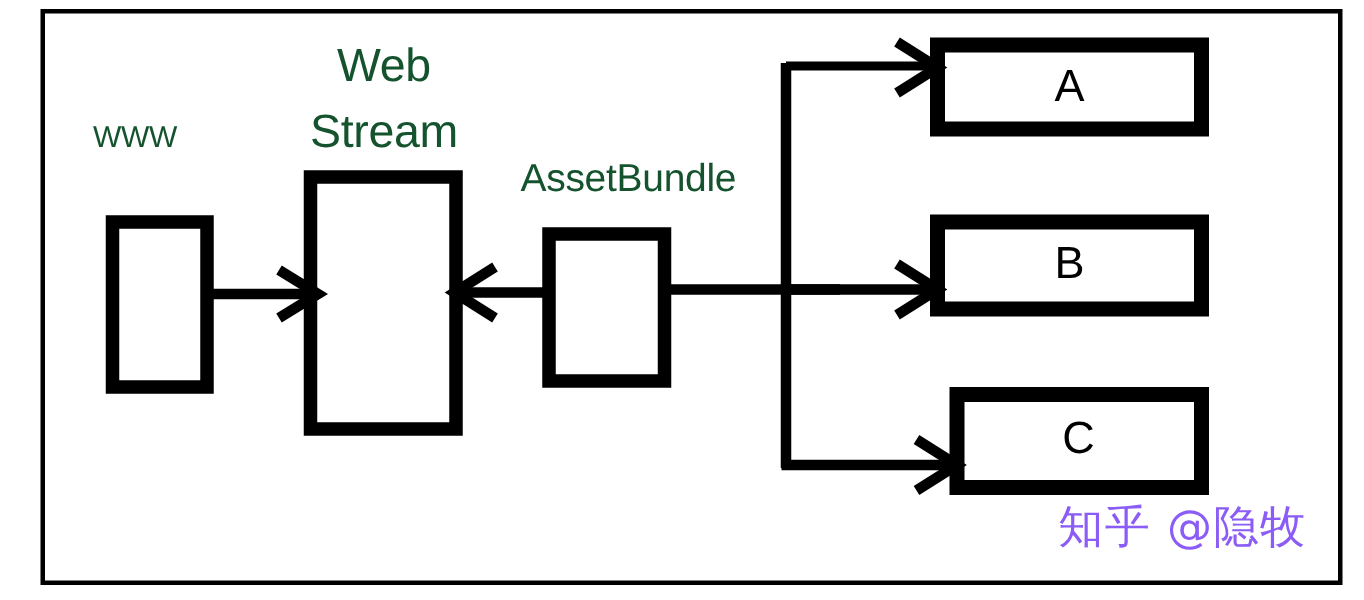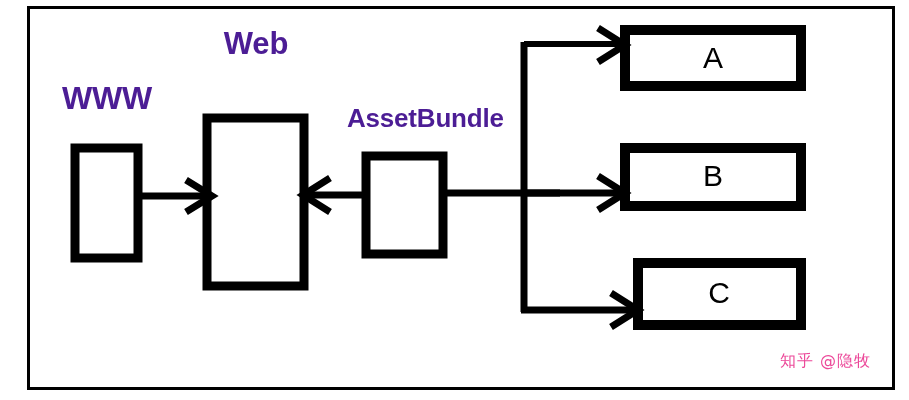--- a/index.html
+++ b/index.html
@@ -30,30 +30,30 @@
   }
   .diagram-svg {
     position: absolute;
     left: 0;
     top: 0;
     width: 909px;
     height: 400px;
   }
   .node-label {
     position: absolute;
-    color: #4c1d95;
-    font-weight: 700;
+    color: #14532d;
+    font-weight: 400;
     white-space: nowrap;
     line-height: 1.0;
     letter-spacing: -0.2px;
   }
   .label-www {
     left: 62px;
     top: 82px;
-    font-size: 32px;
+    font-size: 20px;
   }
   .label-webstream {
     left: 203px;
     top: 28px;
     width: 106px;
     text-align: center;
     font-size: 31px;
   }
   .label-webstream span { display: block; }
   .label-webstream span.line2 { margin-top: 13px; }
@@ -70,22 +70,22 @@
     text-align: center;
     white-space: nowrap;
   }
   .text-a { left: 620px; top: 43px; width: 186px; }
   .text-b { left: 620px; top: 161px; width: 186px; }
   .text-c { left: 633px; top: 278px; width: 172px; }
   .watermark {
     position: absolute;
     right: 38px;
     bottom: 28px;
-    color: #ec4899;
-    font-size: 16px;
+    color: #8b5cf6;
+    font-size: 30px;
     letter-spacing: 1px;
     white-space: nowrap;
     font-family: "DejaVu Sans", sans-serif;
   }
 </style>
 </head>
 <body>
 
 <div id="canvas">
 
@@ -134,20 +134,21 @@
     <g>
       <line x1="521" y1="310" x2="635" y2="310" stroke="#000000" stroke-width="7"></line>
       <path d="M 611 293 L 638 310 L 611 327" fill="none" stroke="#000000" stroke-width="7" stroke-linecap="butt"></path>
     </g>
   </svg>
 
   <div class="node-label label-www">WWW</div>
 
   <div class="node-label label-webstream">
     <span class="line1">Web</span>
+    <span class="line2">Stream</span>
   </div>
 
   <div class="node-label label-assetbundle">AssetBundle</div>
 
   <div class="box-text text-a">A</div>
 
   <div class="box-text text-b">B</div>
 
   <div class="box-text text-c">C</div>
 

